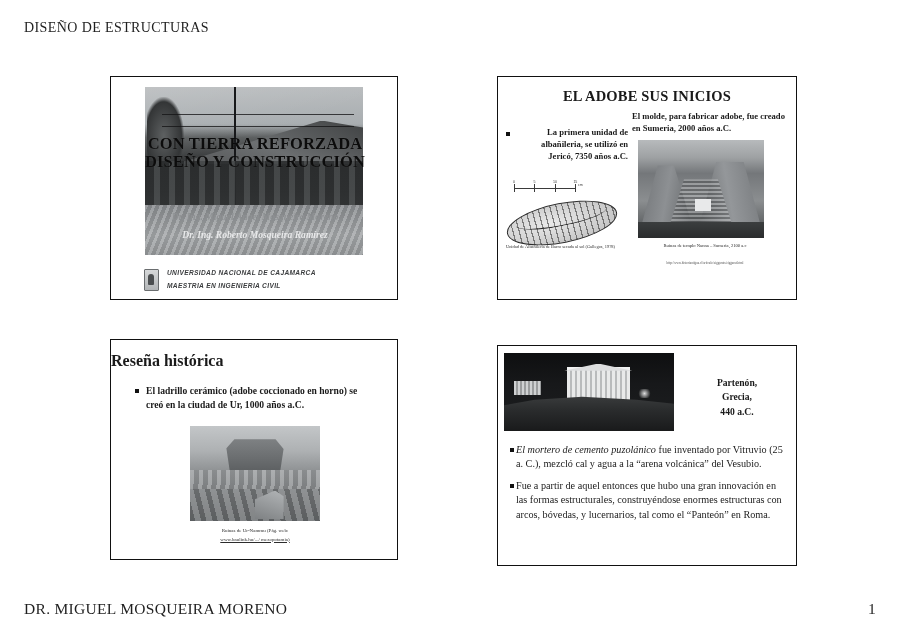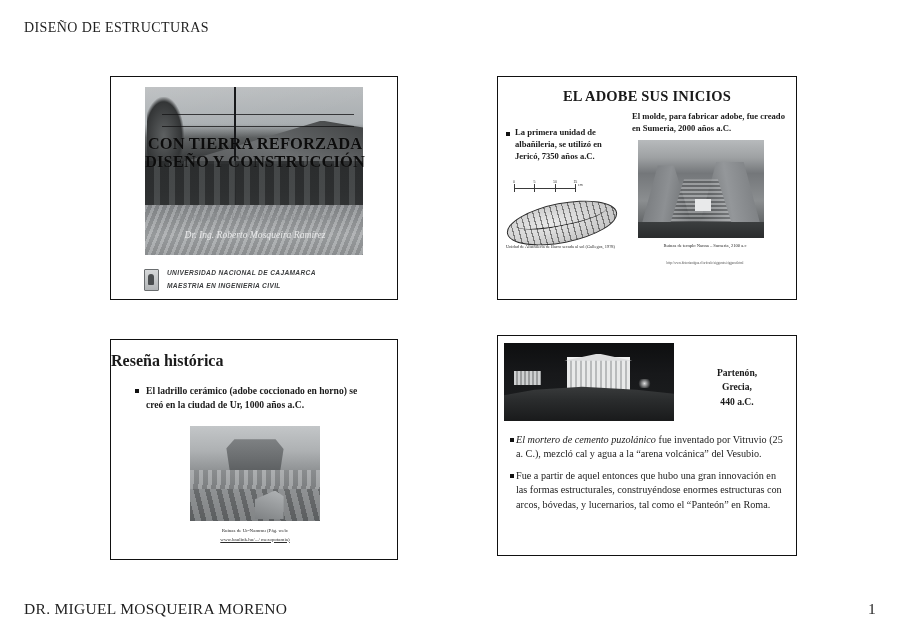--- a/index.html
+++ b/index.html
@@ -45,21 +45,21 @@
   .slide {
     position: absolute;
     background: #ffffff;
     border: 1.4px solid #111111;
     box-sizing: border-box;
     overflow: hidden;
   }
   #slide-title      { left: 110px; top: 76px;  width: 288px; height: 224px; }
   #slide-adobe      { left: 497px; top: 76px;  width: 300px; height: 224px; }
   #slide-resena     { left: 110px; top: 339px; width: 288px; height: 221px; }
-  #slide-partenon   { left: 497px; top: 335px; width: 300px; height: 221px; }
+  #slide-partenon   { left: 497px; top: 345px; width: 300px; height: 221px; }
 
   
   .title-photo {
     position: absolute;
     left: 34px;
     top: 10px;
     width: 218px;
     height: 168px;
     background:
       linear-gradient(160deg, rgba(255,255,255,0.10) 0%, rgba(0,0,0,0.00) 38%),
@@ -137,21 +137,21 @@
     text-shadow: 0 0 1px rgba(255,255,255,.14);
     letter-spacing: .1px;
   }
   .authors-overlay {
     position: absolute;
     left: 0;
     top: 131px;
     width: 288px;
     text-align: center;
     font-style: italic;
-    font-weight: 400;
+    font-weight: 700;
     font-size: 9.6px;
     line-height: 1.85;
     color: #e8e9ea;
   }
   .authors-overlay .dim { color: #8e9193; }
 
   .uni-block {
     position: absolute;
     left: 33px;
     top: 190px;
@@ -196,20 +196,21 @@
     text-align: center;
     font-weight: 700;
     font-size: 14.5px;
     letter-spacing: .2px;
   }
   .adobe-left {
     position: absolute;
     left: 8px;
     top: 49px;
     width: 122px;
+    text-align: right;
   }
   .adobe-bullet-row {
     display: flex;
     gap: 5px;
   }
   .sq-bullet {
     flex: 0 0 auto;
     width: 4px;
     height: 4px;
     background: #111;

